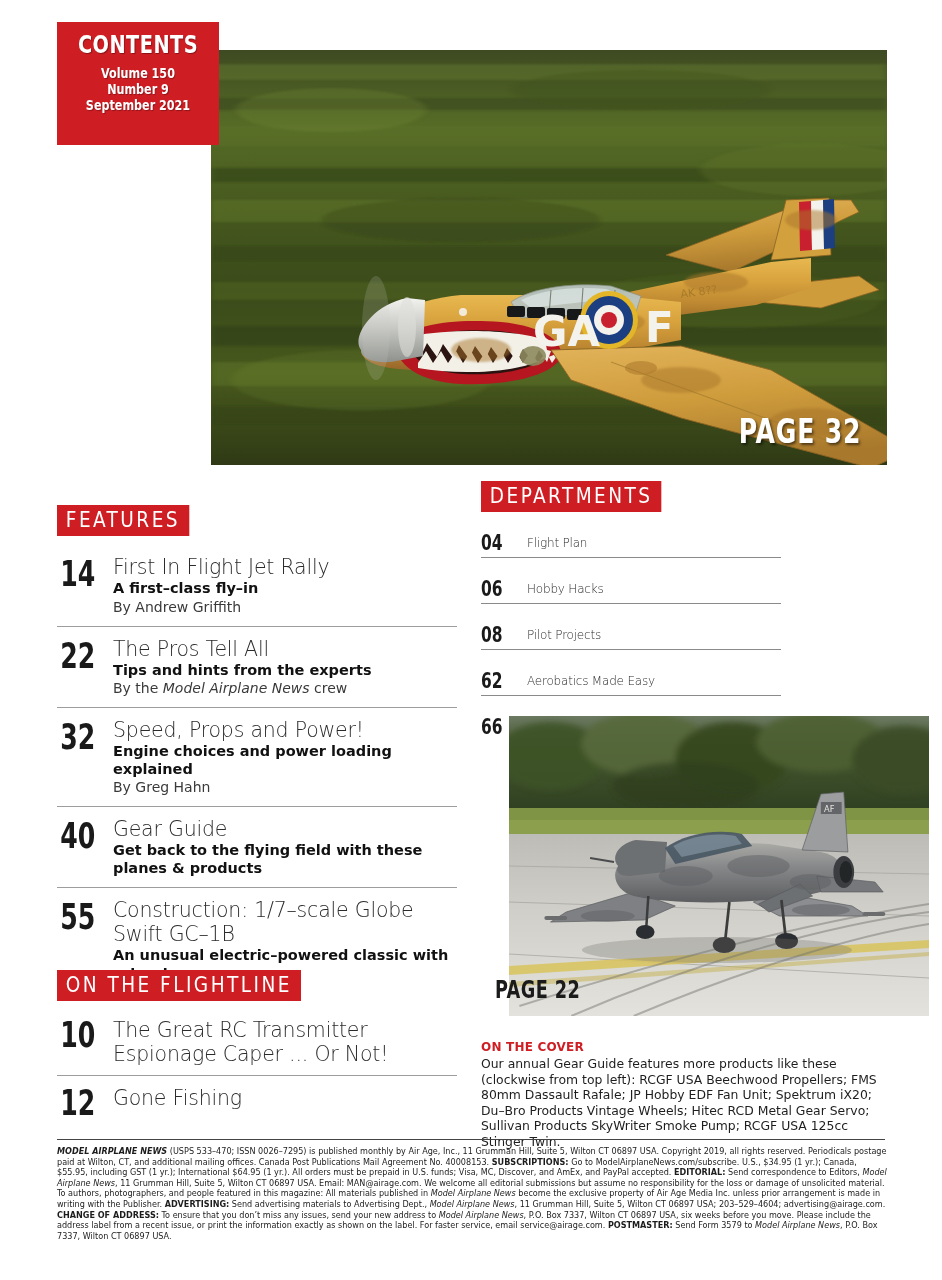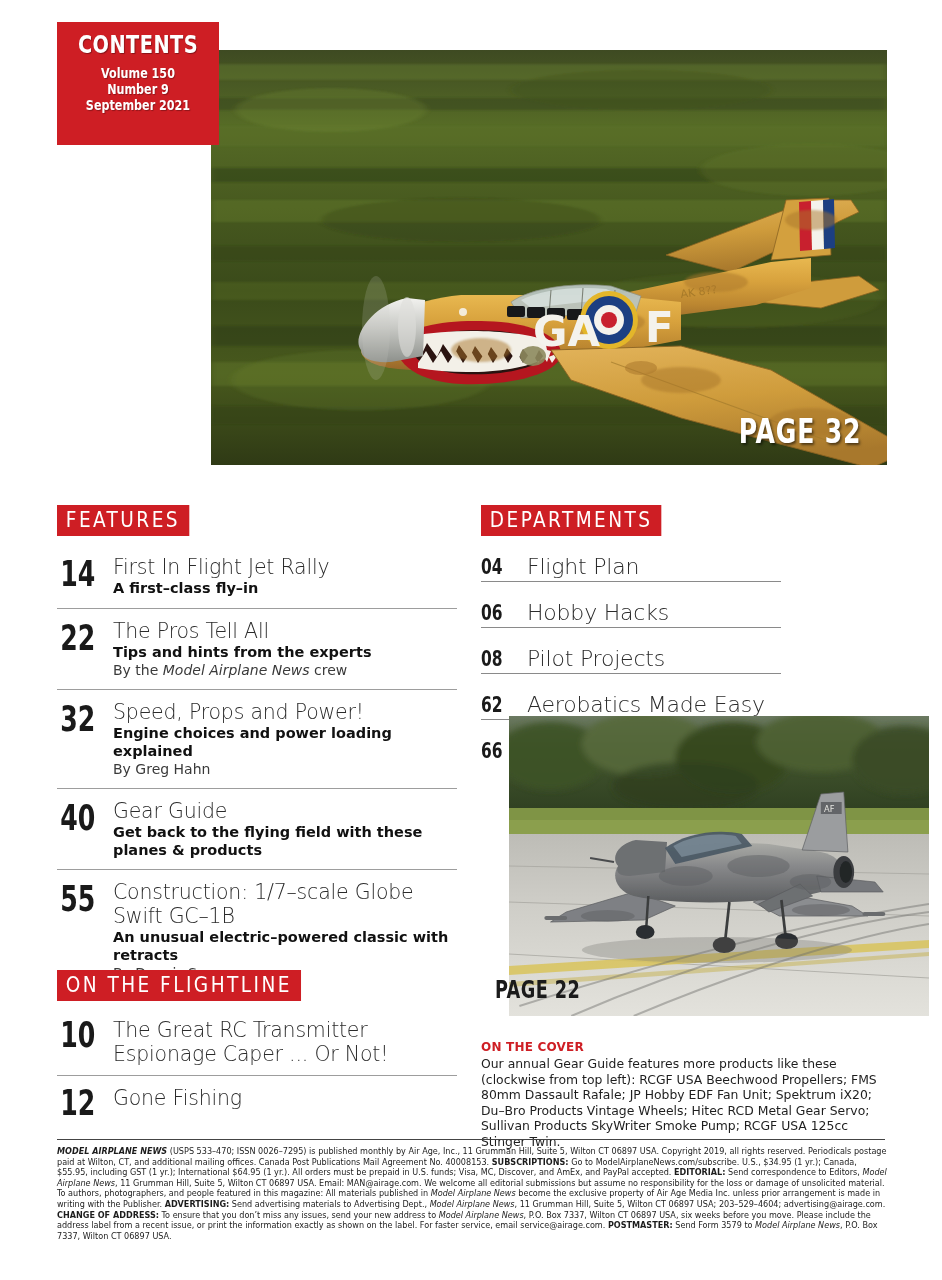--- a/index.html
+++ b/index.html
@@ -148,42 +148,42 @@
     font-family:"DejaVu Sans","Liberation Sans",sans-serif;
     font-weight:300;
     font-size:20.5px;
     line-height:24px;
     color:#2b2b2b;
     padding-top:3px;
     letter-spacing:-0.2px;
   }
 
   
-  .departments { position:absolute; left:481px; top:505px; width:300px; }
+  .departments { position:absolute; left:481px; top:481px; width:300px; }
   .dept-list { margin-top:10px; }
   .dept-item {
     display:flex; align-items:center;
     height:30px;
     border-bottom:1px solid #8a8a8a;
     margin-top:16px;
   }
   .dept-item:last-child { border-bottom:none; }
   .dept-num {
     width:46px; flex:0 0 46px;
     font-family:"DejaVu Sans Condensed","Liberation Sans Narrow","Liberation Sans",sans-serif;
     font-weight:700;
     font-size:21px;
     color:#1a1a1a;
     transform:scaleX(0.82);
     transform-origin:left center;
   }
   .dept-label {
     font-family:"DejaVu Sans","Liberation Sans",sans-serif;
     font-weight:300;
-    font-size:22px;
+    font-size:12px;
     color:#2b2b2b;
     letter-spacing:-0.2px;
   }
 
   
   .photo2 {
     position:absolute; left:481px; top:716px;
     width:448px; height:300px;
     overflow:hidden;
     padding-left:28px;
@@ -384,20 +384,21 @@
   </div>
 
   <div class="features">
     <div class="sec-head">FEATURES</div>
     <div class="features-list" id="features-list">
         <div class="feat-item">
           <div class="feat-num">14</div>
           <div class="feat-body">
             <div class="feat-title">First In Flight Jet Rally</div>
             <div class="feat-sub">A first–class fly–in</div>
+            <div class="feat-by">By Andrew Griffith</div>
           </div>
         </div>
         <div class="feat-item">
           <div class="feat-num">22</div>
           <div class="feat-body">
             <div class="feat-title">The Pros Tell All</div>
             <div class="feat-sub">Tips and hints from the experts</div>
             <div class="feat-by">By the <i>Model Airplane News</i> crew</div>
           </div>
         </div>

